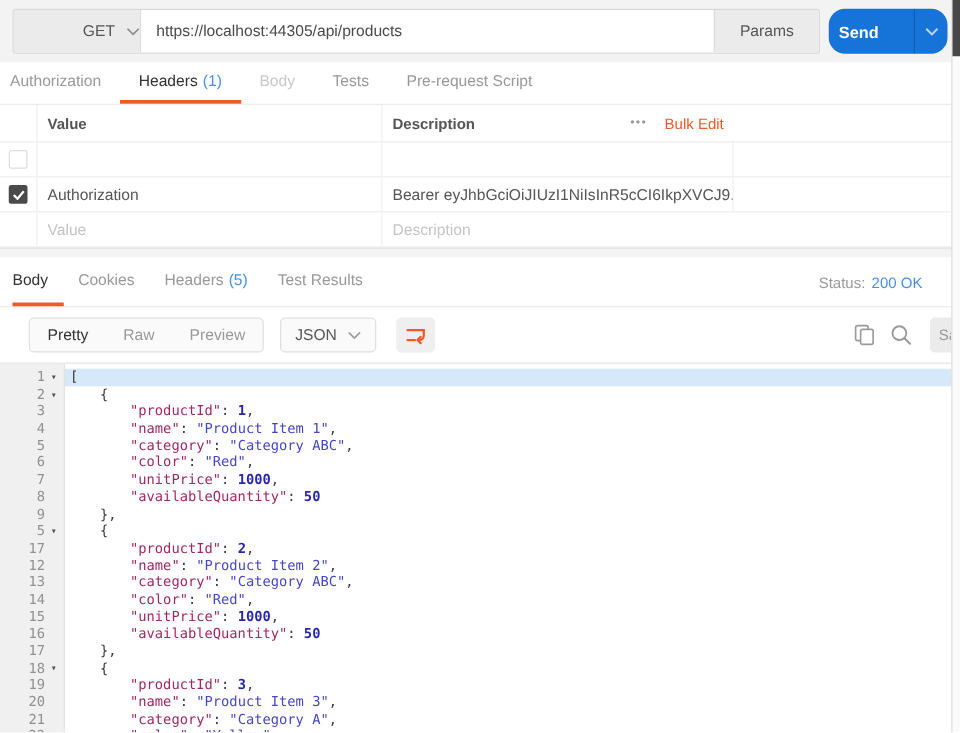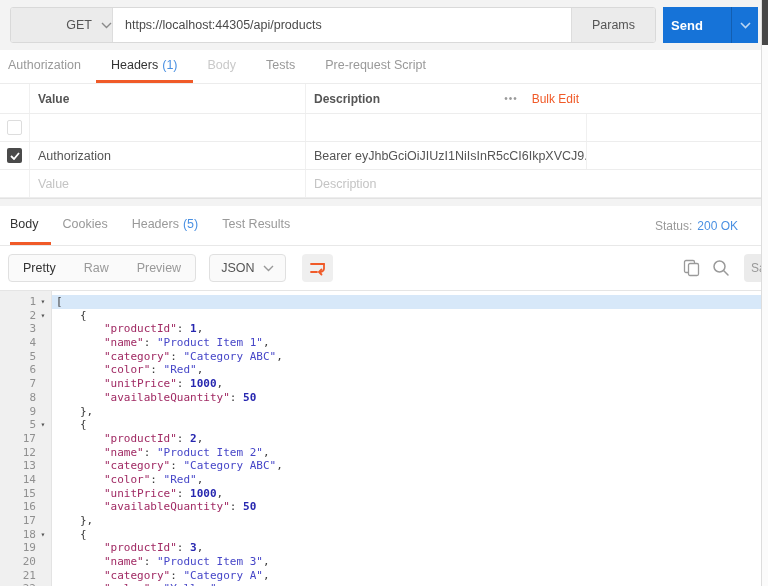--- a/index.html
+++ b/index.html
@@ -5,21 +5,21 @@
   * { box-sizing: border-box; margin: 0; padding: 0; }
   html,body { width:768px; height:586px; overflow:hidden; }
   body { font-family:"Liberation Sans", sans-serif; background:#fff; position:relative; font-size:12px; color:#555; }
 
   
   .topbar { height:50px; background:#f3f3f3; display:flex; align-items:center; padding:0 10px; }
   .url-group { display:flex; height:36px; flex:1; border:1px solid #d9d9d9; border-radius:3px; overflow:hidden; background:#fff; }
   .method-seg { width:102px; background:#ebebeb; display:flex; align-items:center; justify-content:flex-end; gap:9px; color:#555; font-size:12.5px; cursor:pointer; border-right:1px solid #ddd; }
   .url-input { flex:1; border:none; outline:none; background:#fff; padding:0 12px; font-family:"Liberation Sans",sans-serif; font-size:12.5px; color:#4a4a4a; }
   .params-seg { width:84px; background:#ebebeb; display:flex; align-items:center; justify-content:center; color:#555; font-size:12.5px; border-left:1px solid #ddd; cursor:pointer; }
-  .send-btn { margin-left:7px; height:36px; width:95px; background:#1673d8; border-radius:0; display:flex; color:#fff; overflow:hidden;gap:20px; }
+  .send-btn { margin-left:7px; height:36px; width:95px; background:#1673d8; border-radius:13px; display:flex; color:#fff; overflow:hidden;gap:20px; }
   .send-main { flex:1; display:flex; align-items:center; justify-content:center; font-size:13px; font-weight:bold; cursor:pointer; }
   .send-caret { width:27px; display:flex; align-items:center; justify-content:center; border-left:1px solid rgba(0,0,0,0.18); cursor:pointer; }
 
   
   .rtabs { display:flex; align-items:stretch; height:34px; padding-left:8px; background:#fff; border-bottom:1px solid #ececec; }
   .rtab { display:flex; align-items:center; gap:4px; padding:0 15px; color:#999; font-size:12.5px; cursor:pointer; border-bottom:3px solid transparent; }
   .rtab:first-child { padding-left:0; }
   .rtab.active { color:#333; border-bottom-color:#f05a28; }
   .rtab.disabled { color:#c9c9c9; }
   .count { color:#4a90e2; }
@@ -46,21 +46,21 @@
   
   .resp-tabs { display:flex; align-items:stretch; height:40px; padding-left:10px; background:#fff; border-bottom:1px solid #e8e8e8; }
   .resp-tab { display:flex; align-items:center; gap:4px; padding:0 12px; color:#999; font-size:12.5px; cursor:pointer; border-bottom:3px solid transparent; }
   .resp-tab:first-child { padding-left:0; }
   .resp-tab.active { color:#333; border-bottom-color:#f05a28; }
   .status-area { margin-left:auto; display:flex; align-items:center; gap:5px; margin-right:30px; font-size:12px; }
   .status-label { color:#999;margin-left:16px; }
   .status-value { color:#4a90e2; }
 
   
-  .resp-toolbar { height:44px; display:flex; align-items:center; padding-left:8px; background:#fff; }
+  .resp-toolbar { height:44px; display:flex; align-items:center; padding-left:23px; background:#fff; }
   .view-group { display:flex; align-items:center; height:28px; border:1px solid #e0e0e0; border-radius:4px; background:#fafafa; }
   .view-tab { padding:0 14px; color:#999; font-size:12.5px; cursor:pointer; line-height:26px; }
   .view-tab.active { color:#333; }
   .fmt-select { margin-left:13px; height:28px; border:1px solid #e0e0e0; border-radius:4px; background:#fafafa; display:flex; align-items:center; gap:9px; padding:0 11px; color:#555; font-size:12.5px; cursor:pointer; }
   .wrap-btn { margin-left:16px; width:31px; height:28px; border-radius:4px; background:#efefef; display:flex; align-items:center; justify-content:center; cursor:pointer; }
   .tool-icons { margin-left:auto; display:flex; align-items:center; gap:12px; }
   .icon-btn { cursor:pointer; display:flex; align-items:center; }
   .save-btn { width:24px; height:28px; background:#ebebeb; border-radius:4px 0 0 4px; color:#999; font-size:12px; display:flex; align-items:center; overflow:hidden; padding-left:7px; margin-left:2px; cursor:pointer; white-space:nowrap; }
 
   

